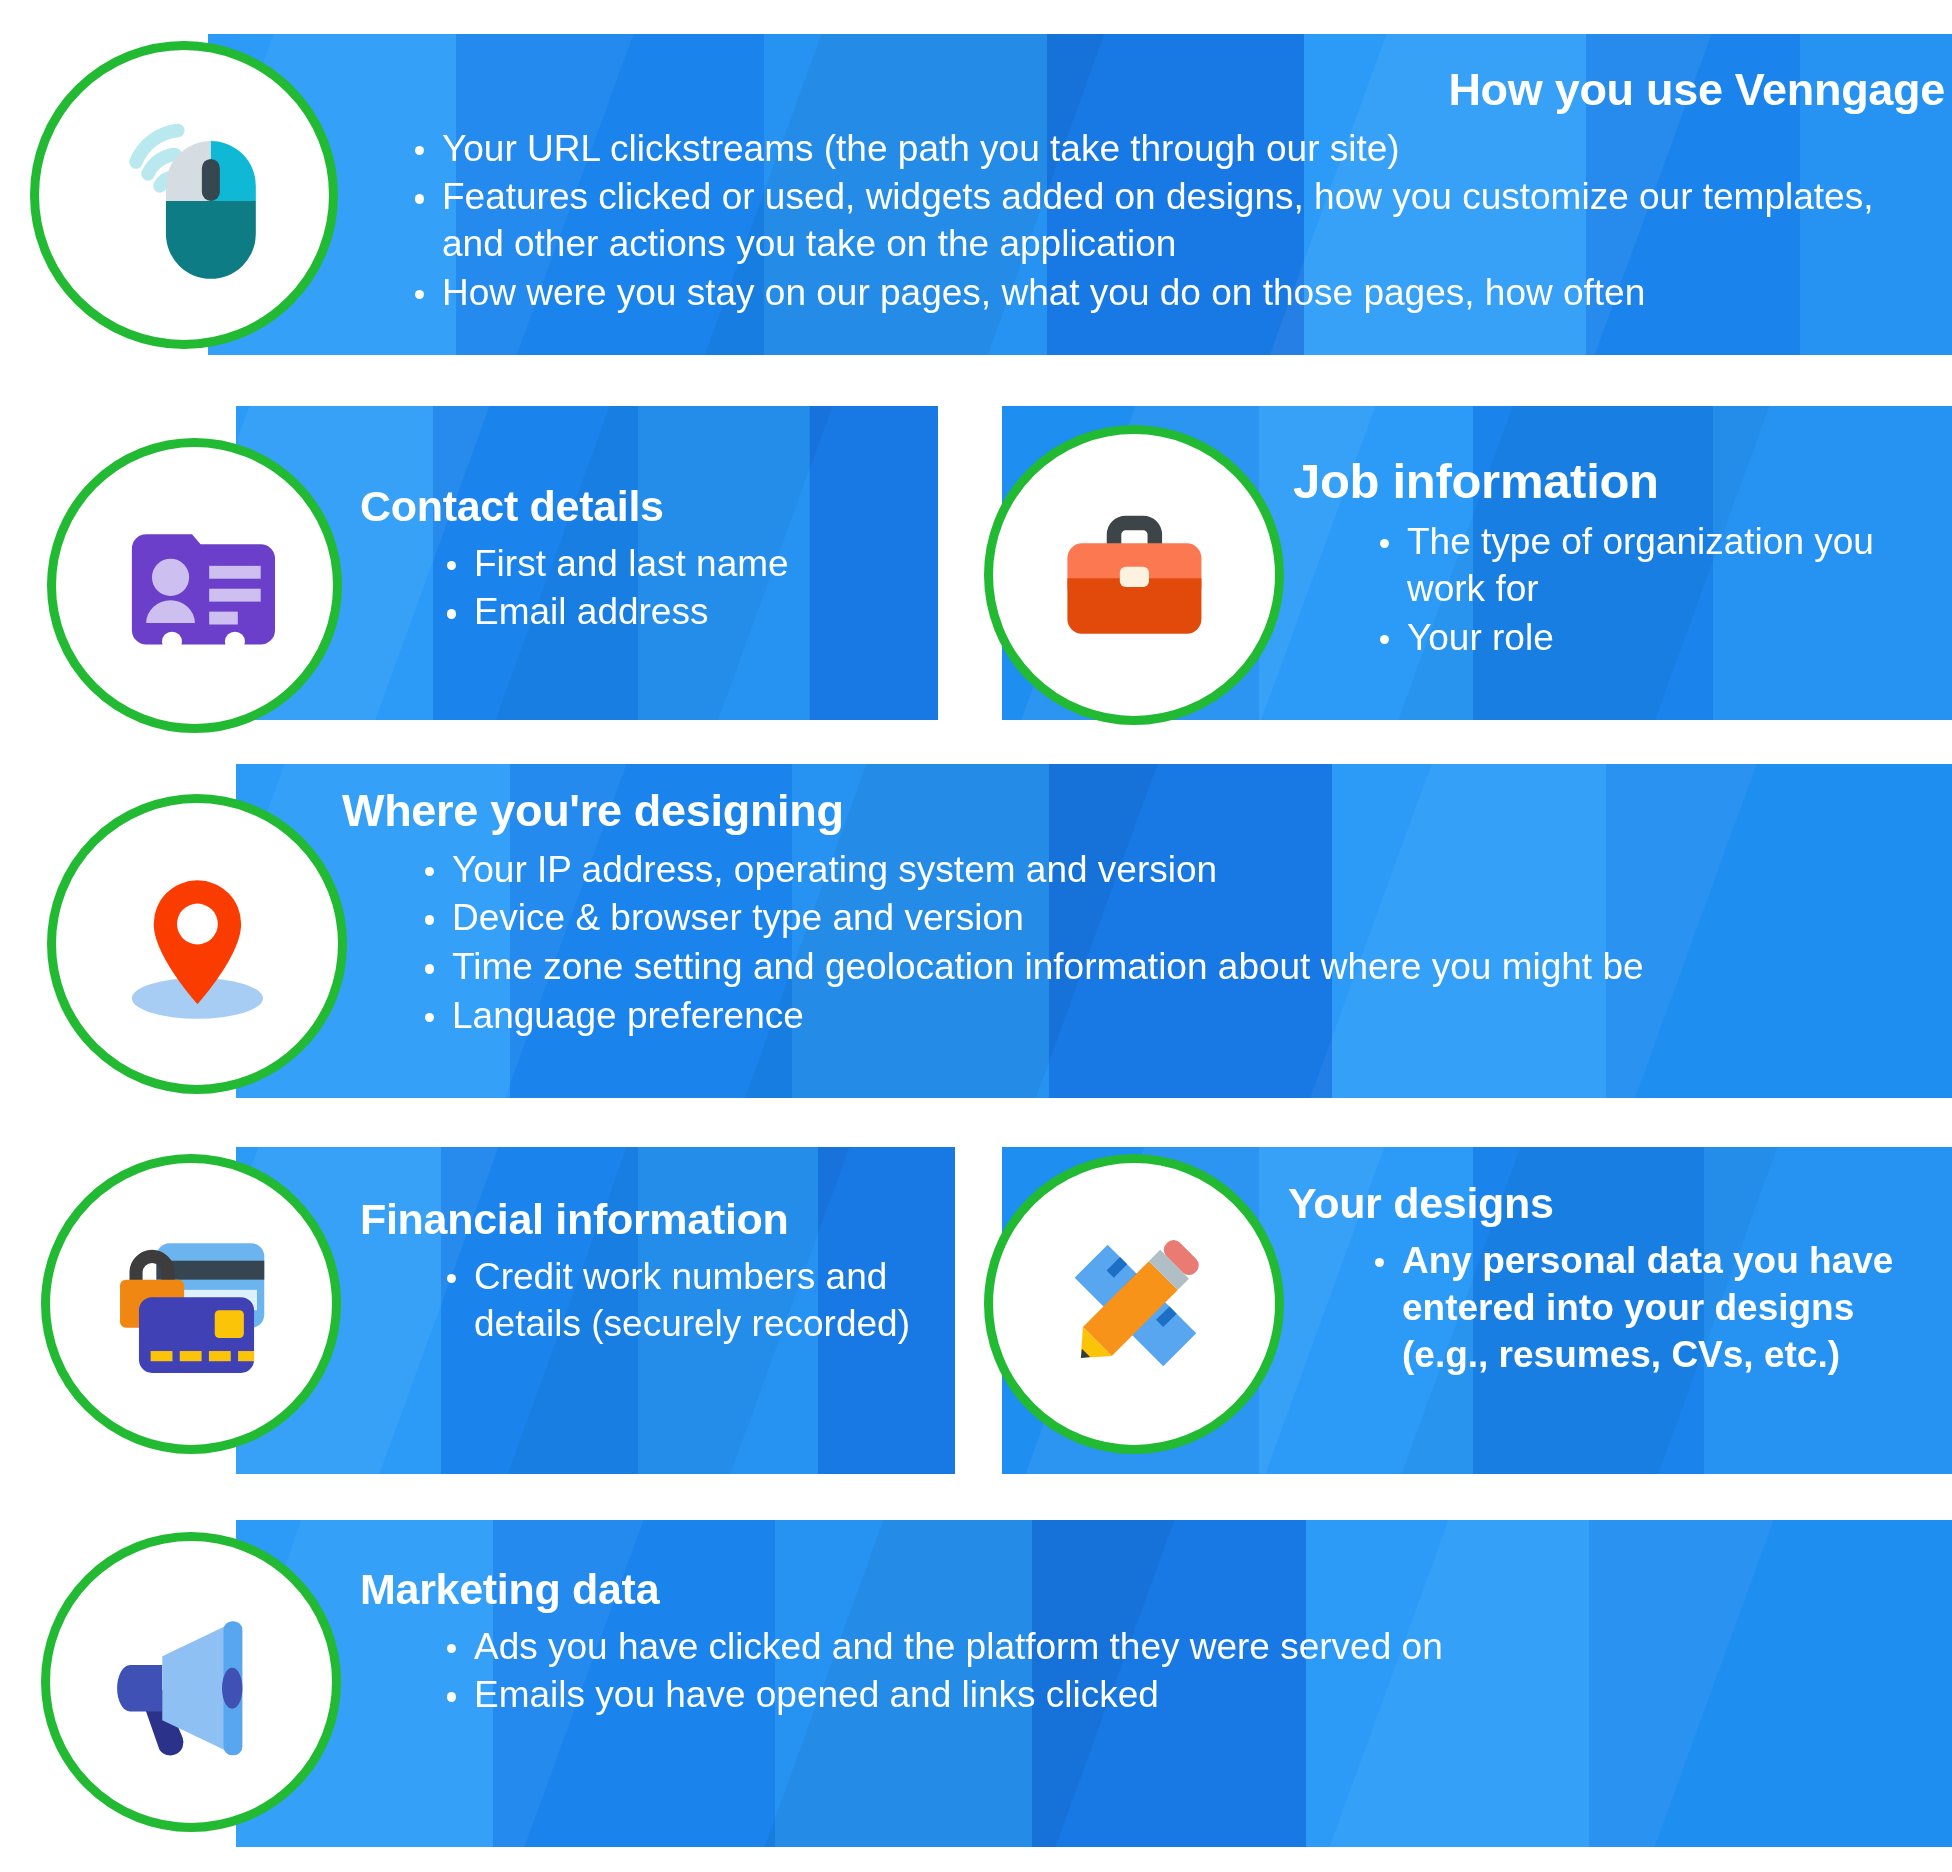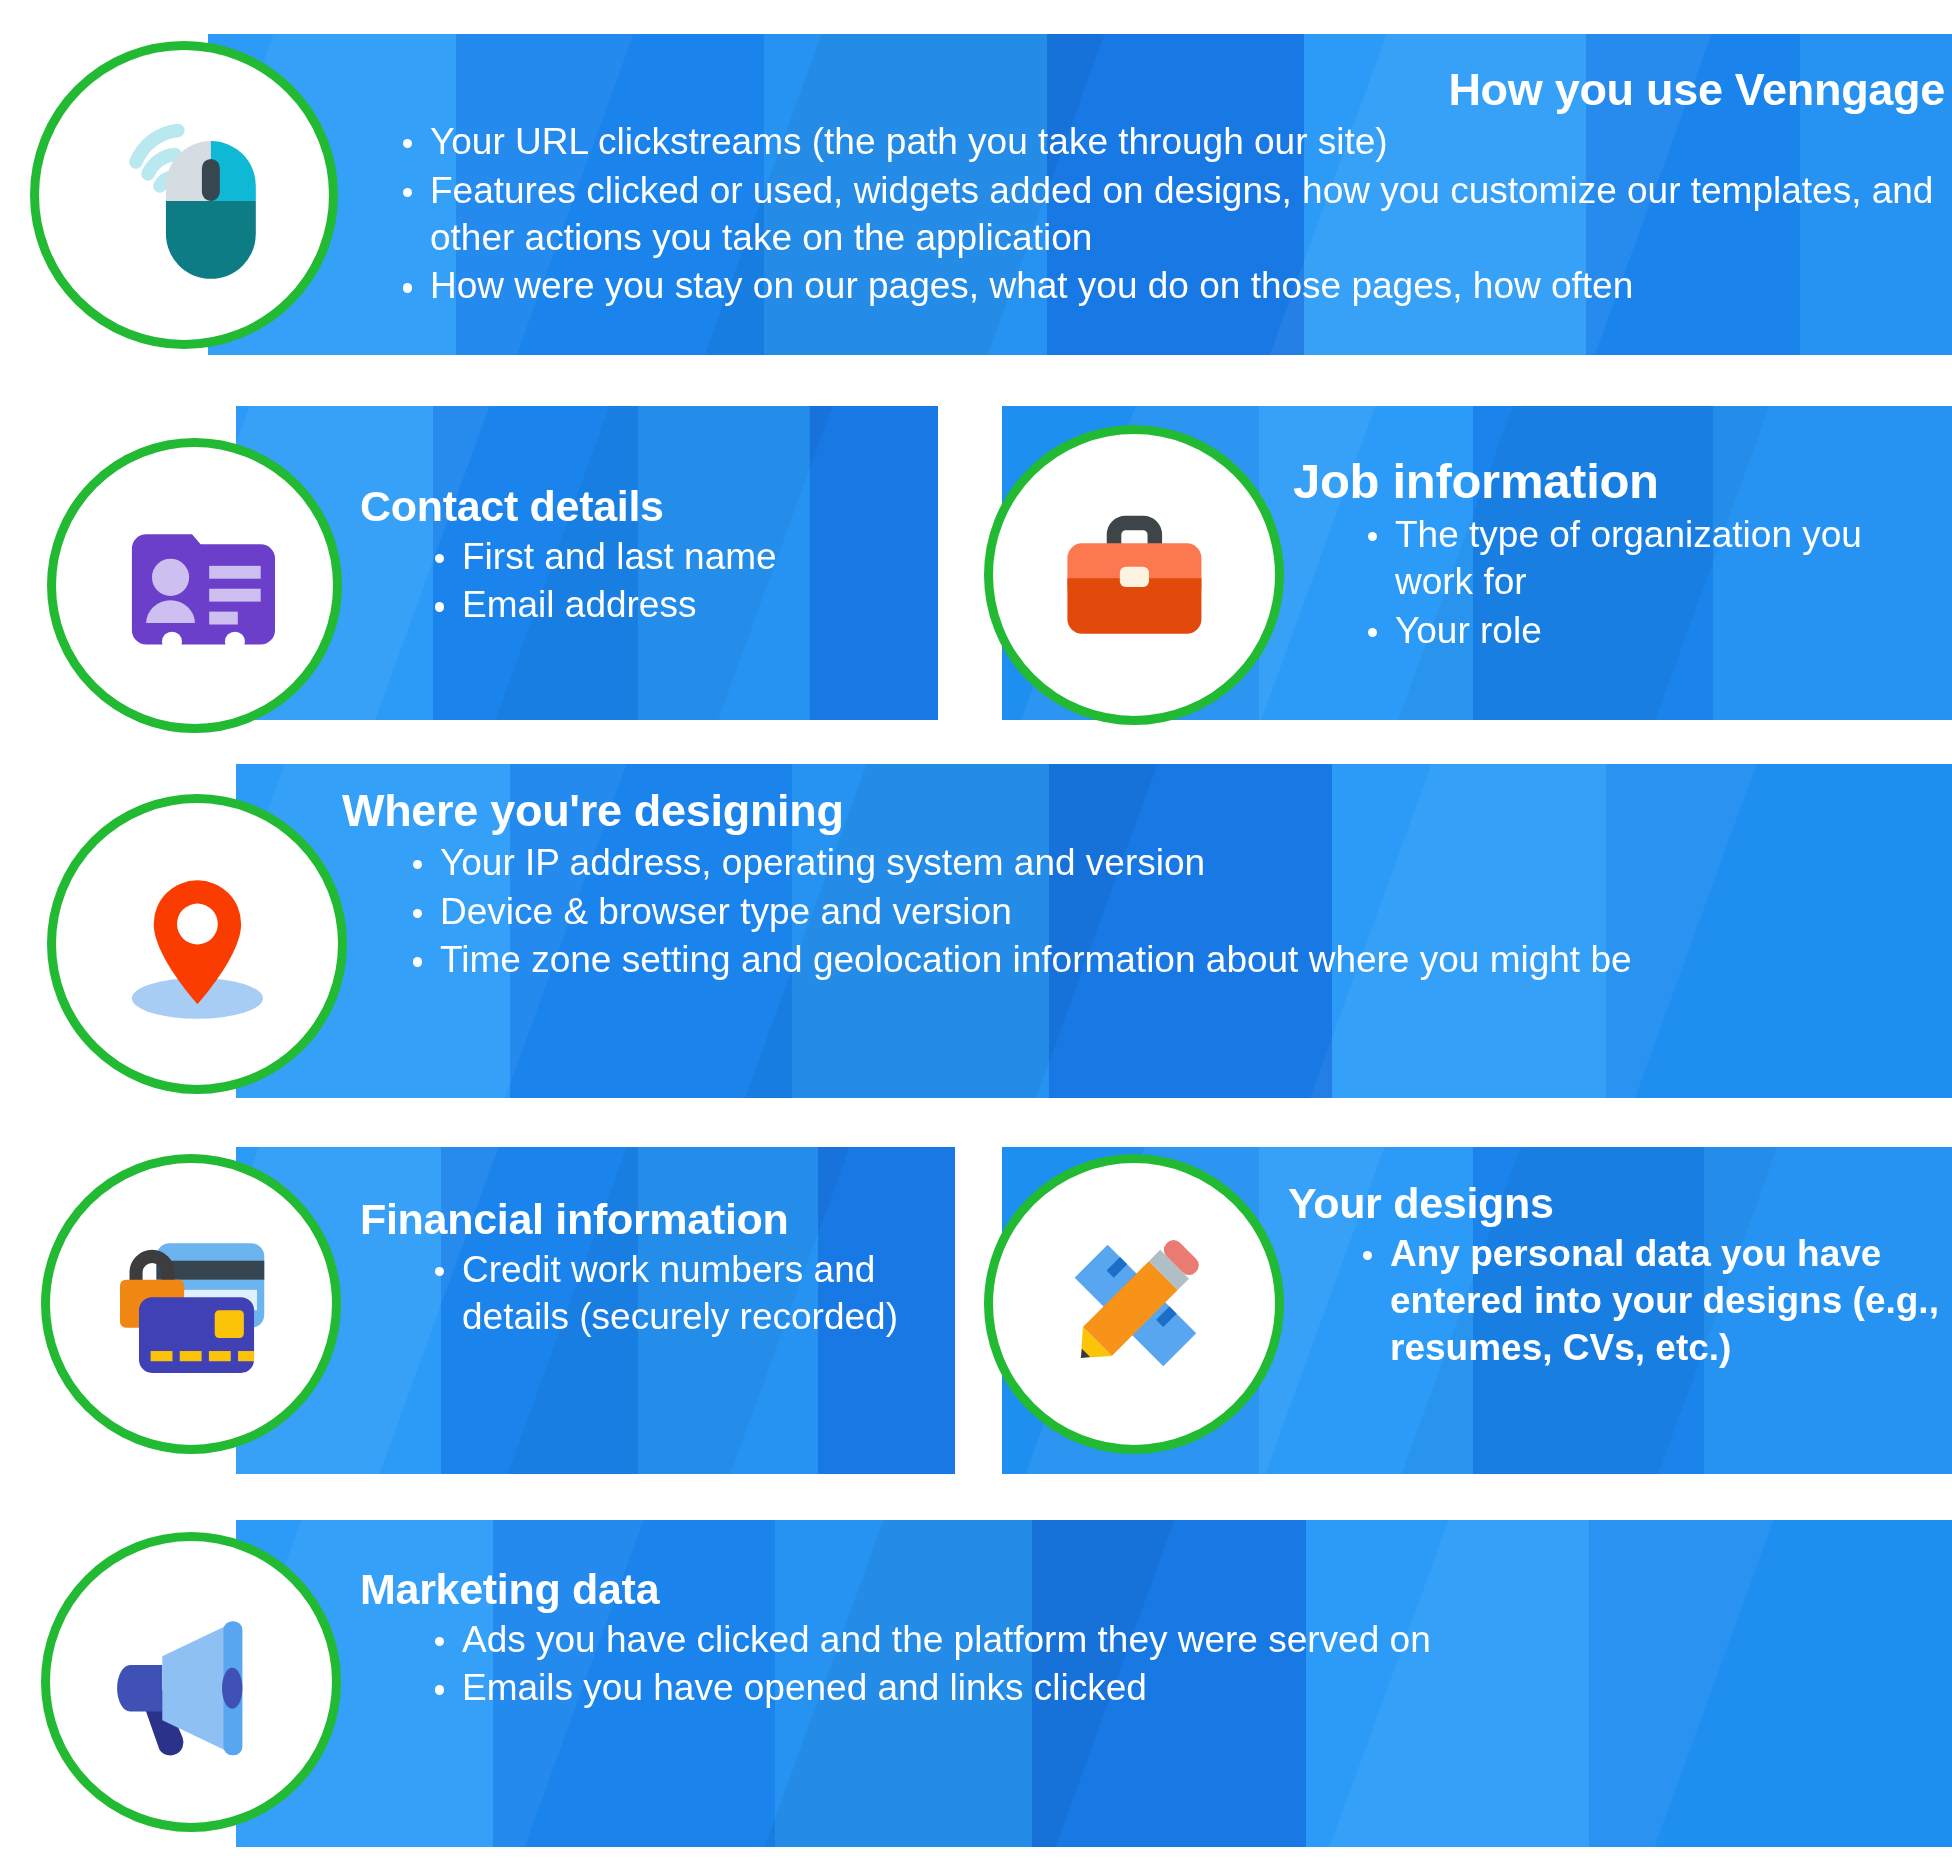--- a/index.html
+++ b/index.html
@@ -58,21 +58,21 @@
   }
   .heading {
     font-weight: bold;
     letter-spacing: -0.3px;
     line-height: 1.04;
     margin: 0 0 5.1px 0;
     white-space: nowrap;
   }
   ul.bullets {
     list-style: none;
-    margin: 0;
+    margin: 12px;
     padding: 0;
   }
   ul.bullets li {
     position: relative;
     padding-left: 34px;
     margin: 0 0 1.7px 0;
     line-height: 1.27;
   }
   ul.bullets li::before {
     content: "";
@@ -273,20 +273,21 @@
     <circle cx="60" cy="46" r="14" fill="#ffffff"></circle>
   </svg>
 </div>
 
 <div class="textblock" id="text-where">
   <div class="heading">Where you're designing</div>
   <ul class="bullets">
     <li>Your IP address, operating system and version</li>
     <li>Device &amp; browser type and version</li>
     <li>Time zone setting and geolocation information about where you might be</li>
+    <li>Language preference</li>
   </ul>
 </div>
 
 <div class="band" id="band-financial">
   <div class="facets">
     <span style="left:0;top:0;width:205px;height:327px;background:#2b9bf7;"></span>
     <span style="left:205px;top:0;width:197px;height:327px;background:#1a84ec;"></span>
     <span style="left:402px;top:0;width:180px;height:327px;background:#2693f3;"></span>
     <span style="left:582px;top:0;width:137px;height:327px;background:#1878e4;"></span>
     <span style="left:60px;top:-103px;width:240px;height:556px;background:rgba(255,255,255,0.06);transform:skewX(-20deg);"></span>

